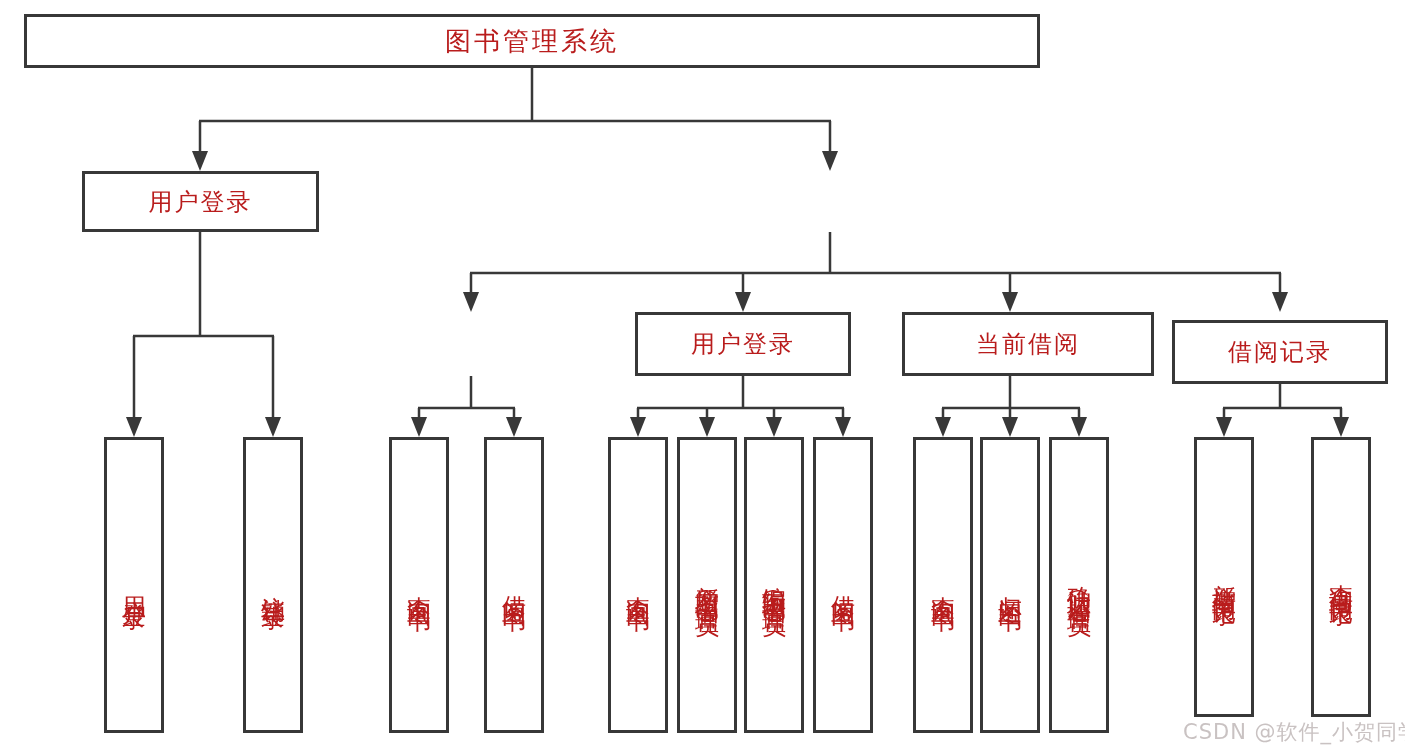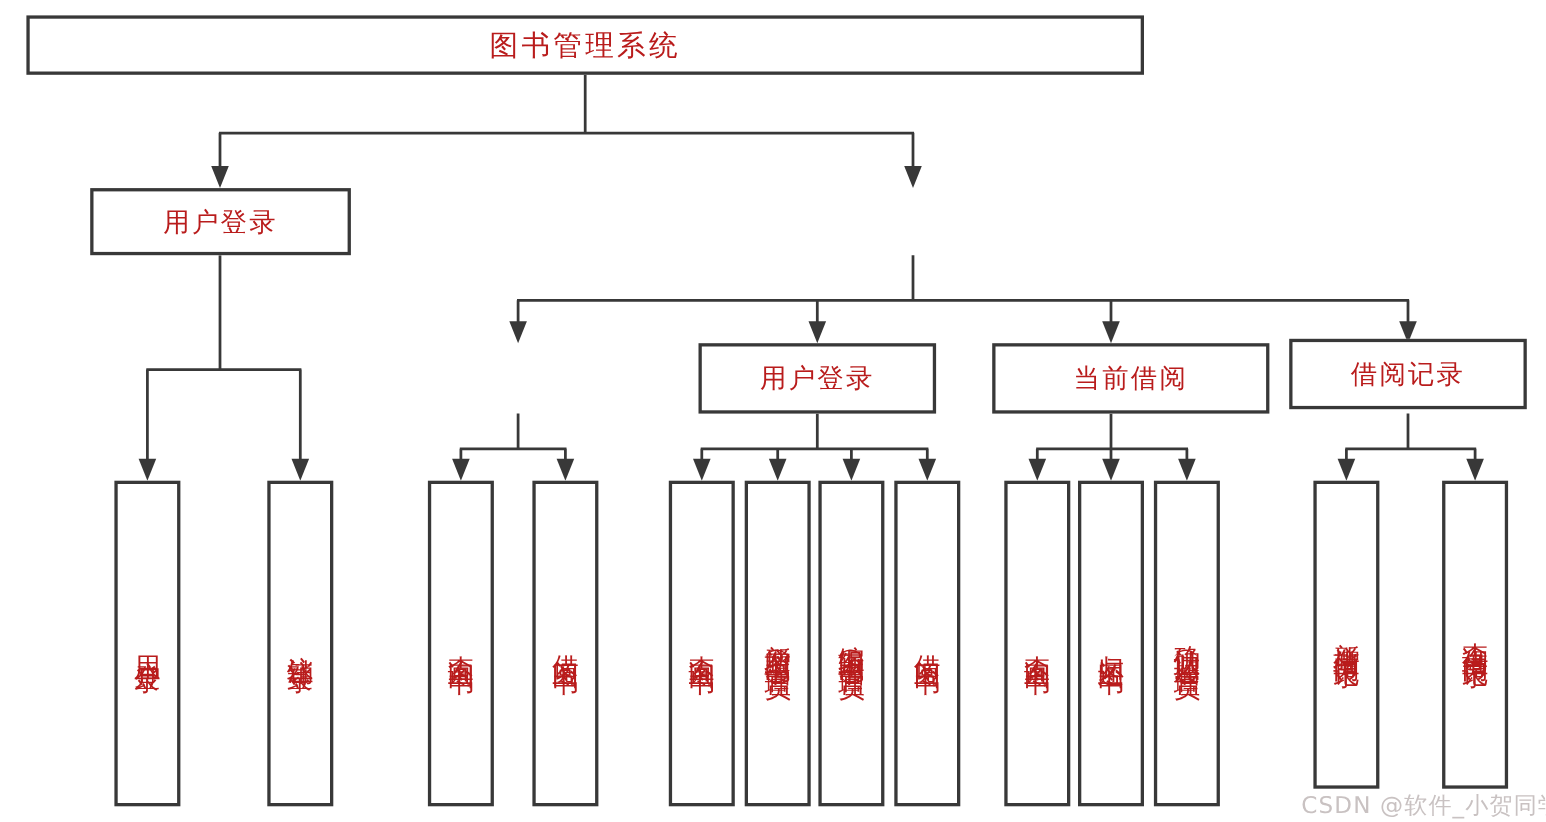--- a/index.html
+++ b/index.html
@@ -94,21 +94,21 @@
   <div class="box hbox" style="left:82px;top:171px;width:237px;height:61px">
     <span>用户登录</span>
   </div>
 
   <div class="box hbox" style="left:635px;top:312px;width:216px;height:64px">
     <span>用户登录</span>
   </div>
   <div class="box hbox" style="left:902px;top:312px;width:252px;height:64px">
     <span>当前借阅</span>
   </div>
-  <div class="box hbox" style="left:1172px;top:308px;width:216px;height:64px">
+  <div class="box hbox" style="left:1172px;top:320px;width:216px;height:64px">
     <span>借阅记录</span>
   </div>
 
   <div class="box vbox" style="left:104px;top:437px;width:60px;height:296px">
     <span>用户登录</span>
   </div>
   <div class="box vbox" style="left:243px;top:437px;width:60px;height:296px">
     <span>注销登录</span>
   </div>
   <div class="box vbox" style="left:389px;top:437px;width:60px;height:296px">

